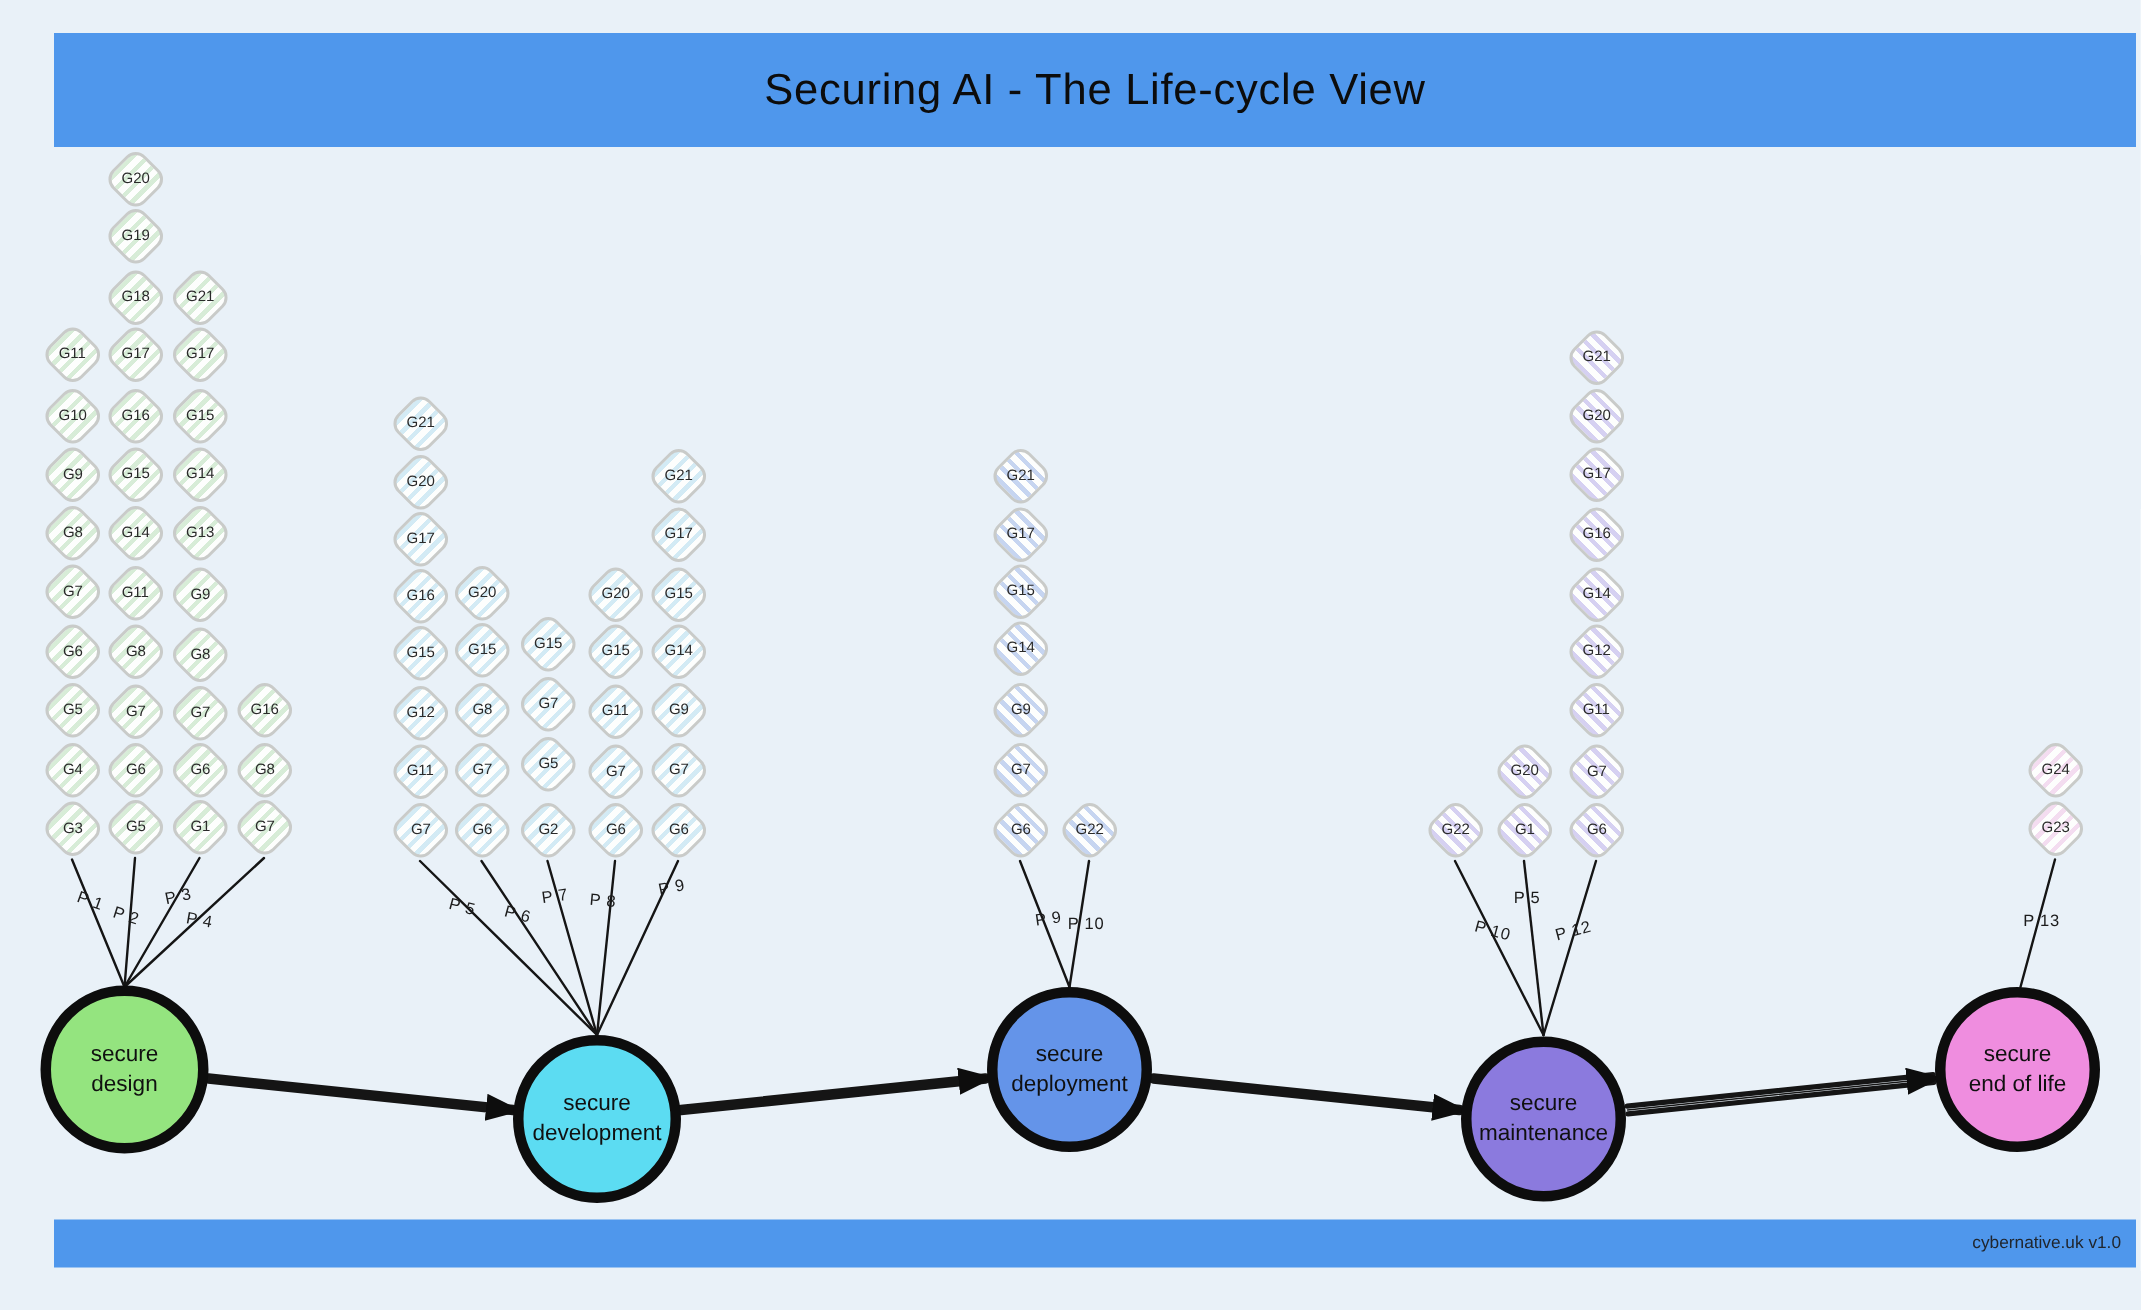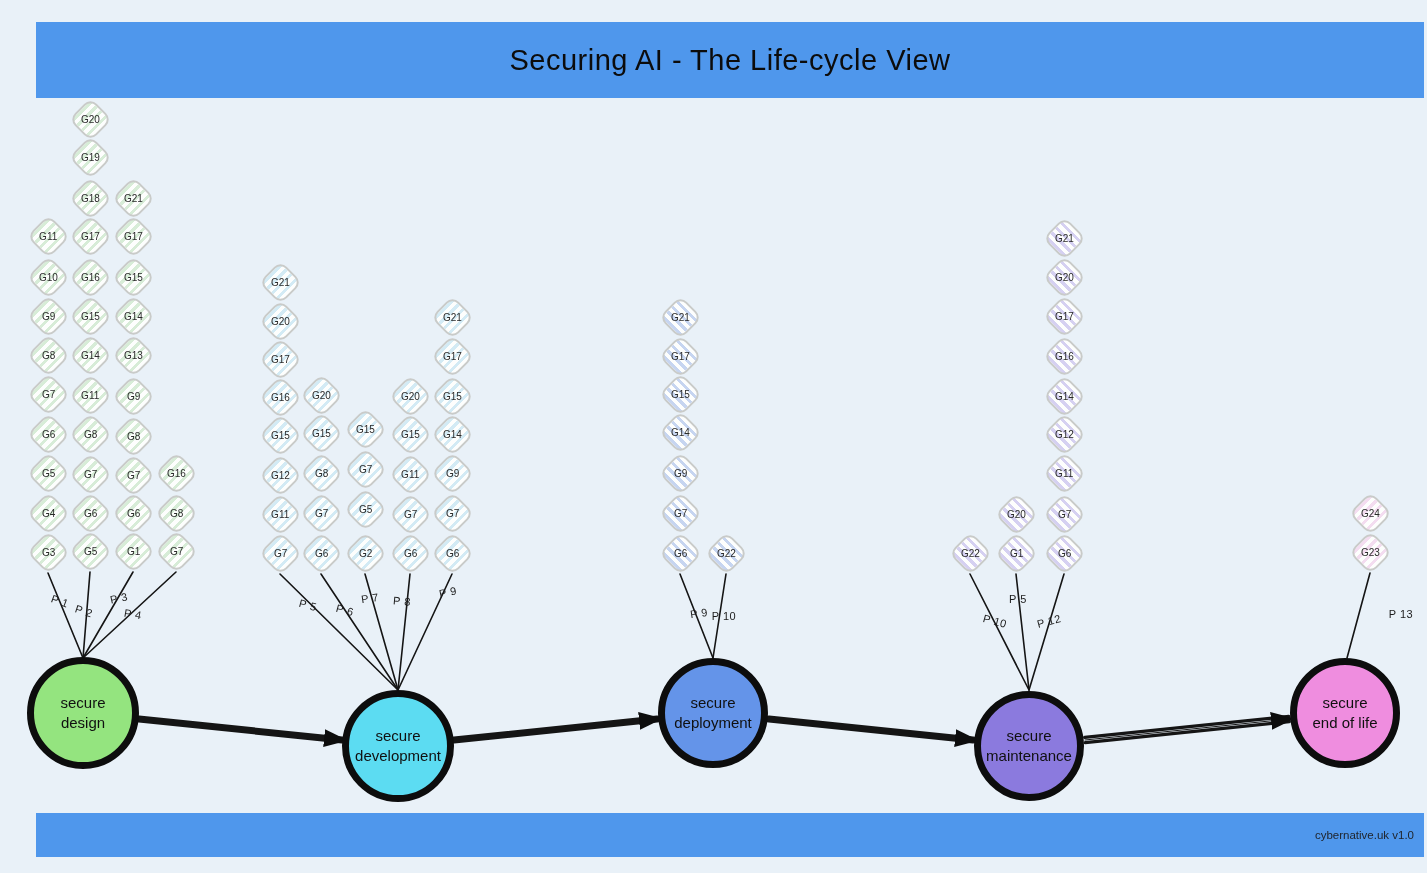--- a/index.html
+++ b/index.html
@@ -1,21 +1,21 @@
 <!DOCTYPE html>
 <html><head>
 <meta charset="utf-8">
 <style>
   html,body{margin:0;padding:0;}
   body{font-family:"Liberation Sans",sans-serif;}
   #page{position:relative;width:1427px;height:873px;overflow:hidden;background:#e9f1f8;}
   .banner{position:absolute;left:36px;width:1388px;background:#4f97ec;}
   #top-banner{top:22px;height:76px;display:flex;align-items:center;justify-content:center;}
   #page-title{font-size:29px;font-weight:500;color:#0c0c0c;letter-spacing:.5px;}
-  #bottom-banner{top:813px;height:44px;display:flex;align-items:center;justify-content:flex-end;}
+  #bottom-banner{top:813px;height:32px;display:flex;align-items:center;justify-content:flex-end;}
   #footer-text{font-size:11.5px;color:#20262e;padding-right:10px;}
   #edges-layer{position:absolute;left:0;top:0;z-index:1;}
   #nodes-layer{position:absolute;left:0;top:0;width:100%;height:100%;z-index:2;}
   .diamond{position:absolute;width:31px;height:31px;box-sizing:border-box;
     border:2px solid #c9cbc9;border-radius:9px;background-color:#fdfefd;
     transform:rotate(45deg);display:flex;align-items:center;justify-content:center;}
   .diamond-label{transform:rotate(-45deg);font-size:10px;color:#2a2a2a;white-space:nowrap;}
   .stage-node{position:absolute;box-sizing:border-box;border:7px solid #0d0d0d;border-radius:50%;
     display:flex;align-items:center;justify-content:center;text-align:center;
     font-size:15px;color:#101010;line-height:1.35;white-space:pre-line;}
@@ -329,21 +329,21 @@
       <span class="edge-label" style="left: 1018px; top: 599px; transform: translate(-50%, -50%) rotate(0deg);">P 5</span>
       <span class="edge-label" style="left: 1049px; top: 621px; transform: translate(-50%, -50%) rotate(-15deg);">P 12</span>
       <div class="stage-node" style="left: 974px; top: 691px; height: 110px; width: 110px; background: rgb(139, 122, 222); border-color: rgb(13, 13, 13);">secure
 maintenance</div>
       <div class="diamond" style="left: 1355px; top: 498px; border-color: rgb(201, 203, 201); background-image: repeating-linear-gradient(90deg, rgba(224, 154, 214, 0.333) 0px, rgba(224, 154, 214, 0.333) 3px, transparent 3px, transparent 7px);">
         <span class="diamond-label">G24</span>
       </div>
       <div class="diamond" style="left: 1355px; top: 537px; border-color: rgb(201, 203, 201); background-image: repeating-linear-gradient(90deg, rgba(224, 154, 214, 0.333) 0px, rgba(224, 154, 214, 0.333) 3px, transparent 3px, transparent 7px);">
         <span class="diamond-label">G23</span>
       </div>
-      <span class="edge-label" style="left: 1401px; top: 614px; transform: translate(-50%, -50%) rotate(0deg);">P 13</span>
+      <span class="edge-label" style="left: 1361px; top: 614px; transform: translate(-50%, -50%) rotate(0deg);">P 13</span>
       <div class="stage-node" style="left: 1290px; top: 658px; height: 110px; width: 110px; background: rgb(239, 141, 223); border-color: rgb(13, 13, 13);">secure
 end of life</div>
     </div>
 
   <div class="banner" id="bottom-banner" style="background: rgb(79, 151, 236);">
     <span id="footer-text">cybernative.uk v1.0</span>
   </div>
 </div>
 
 </body></html>

